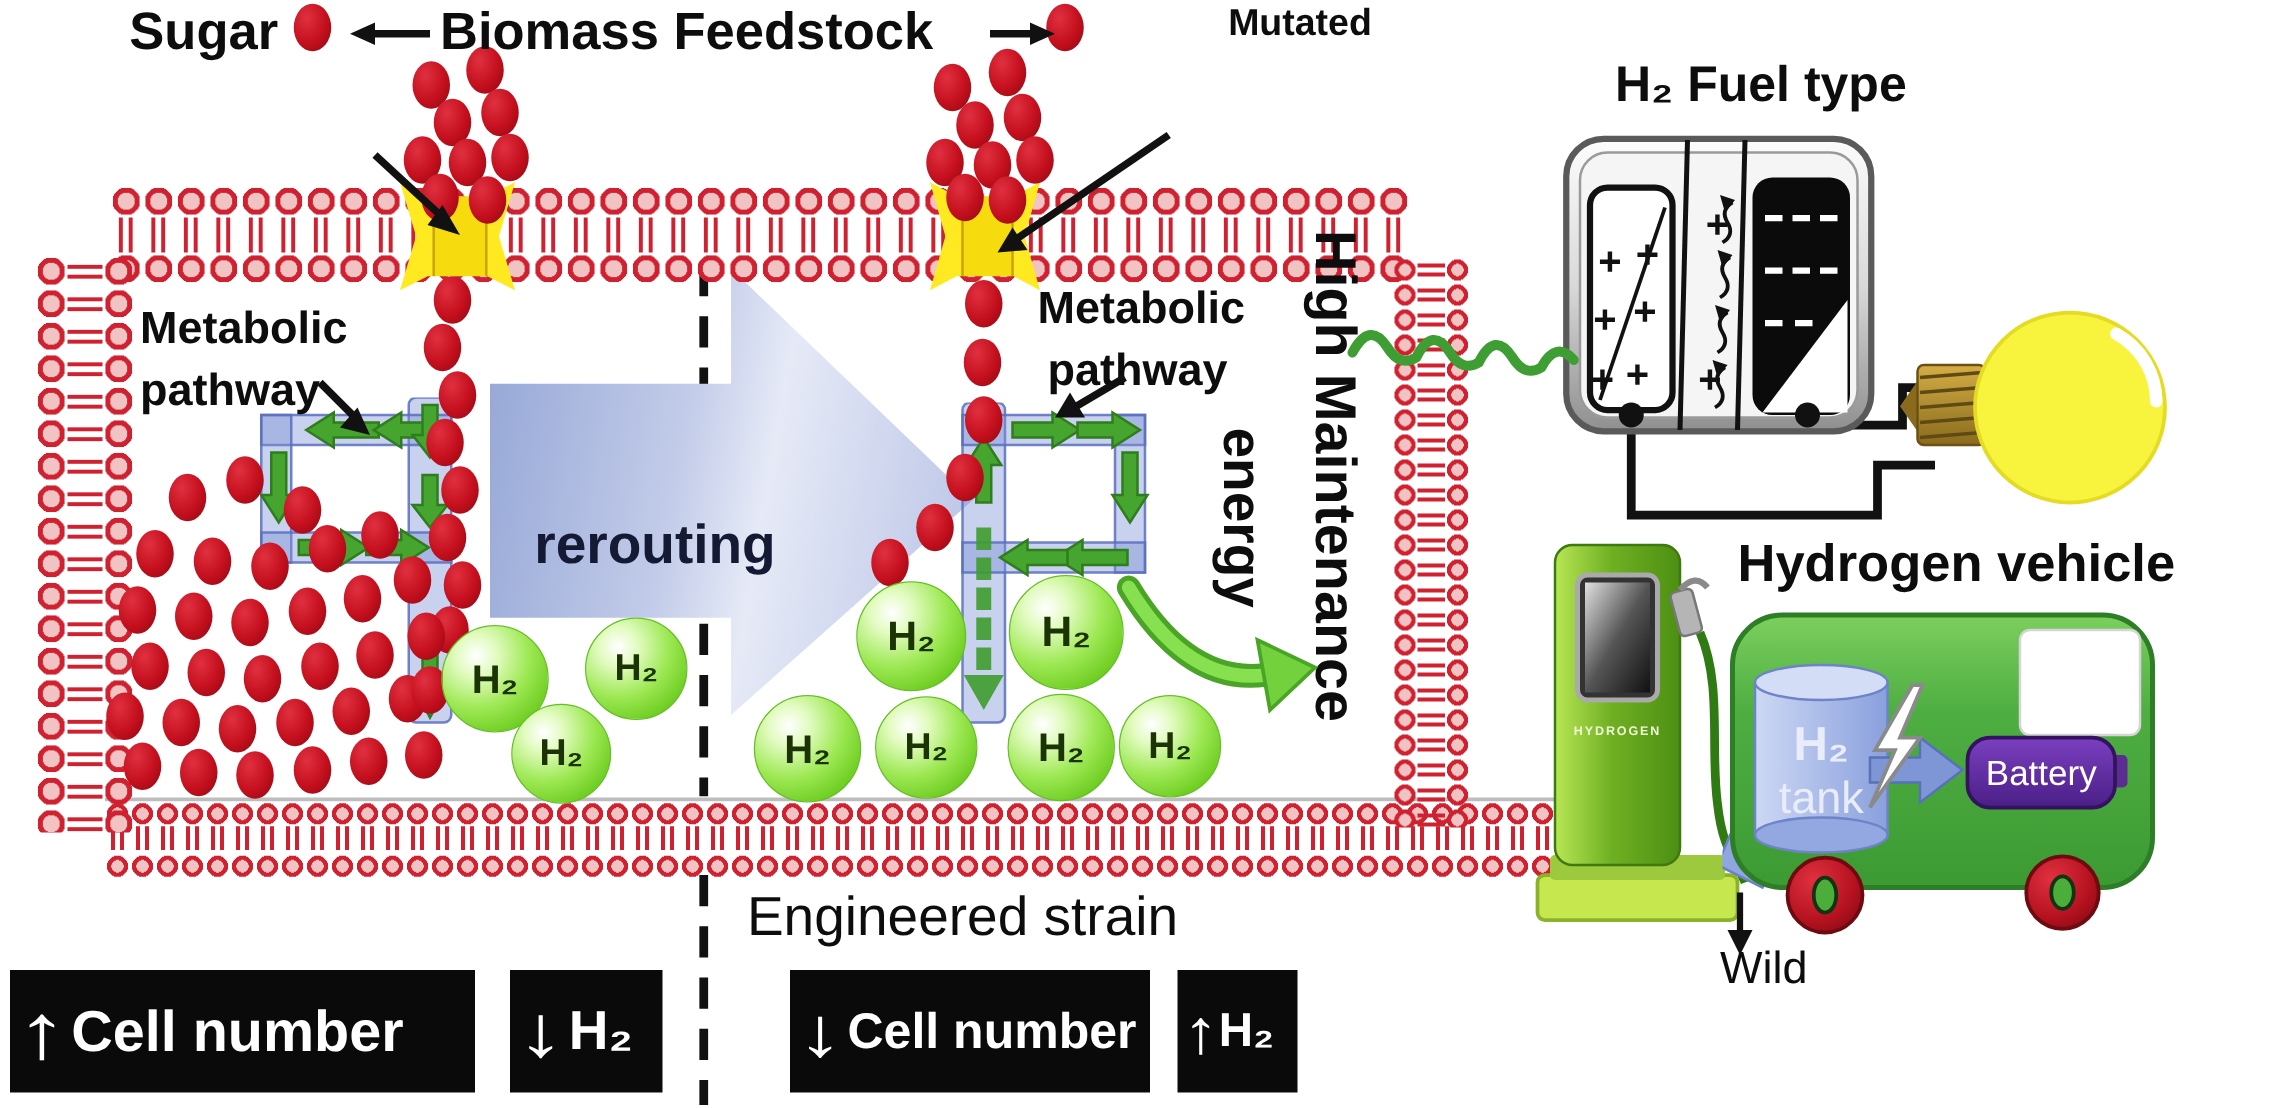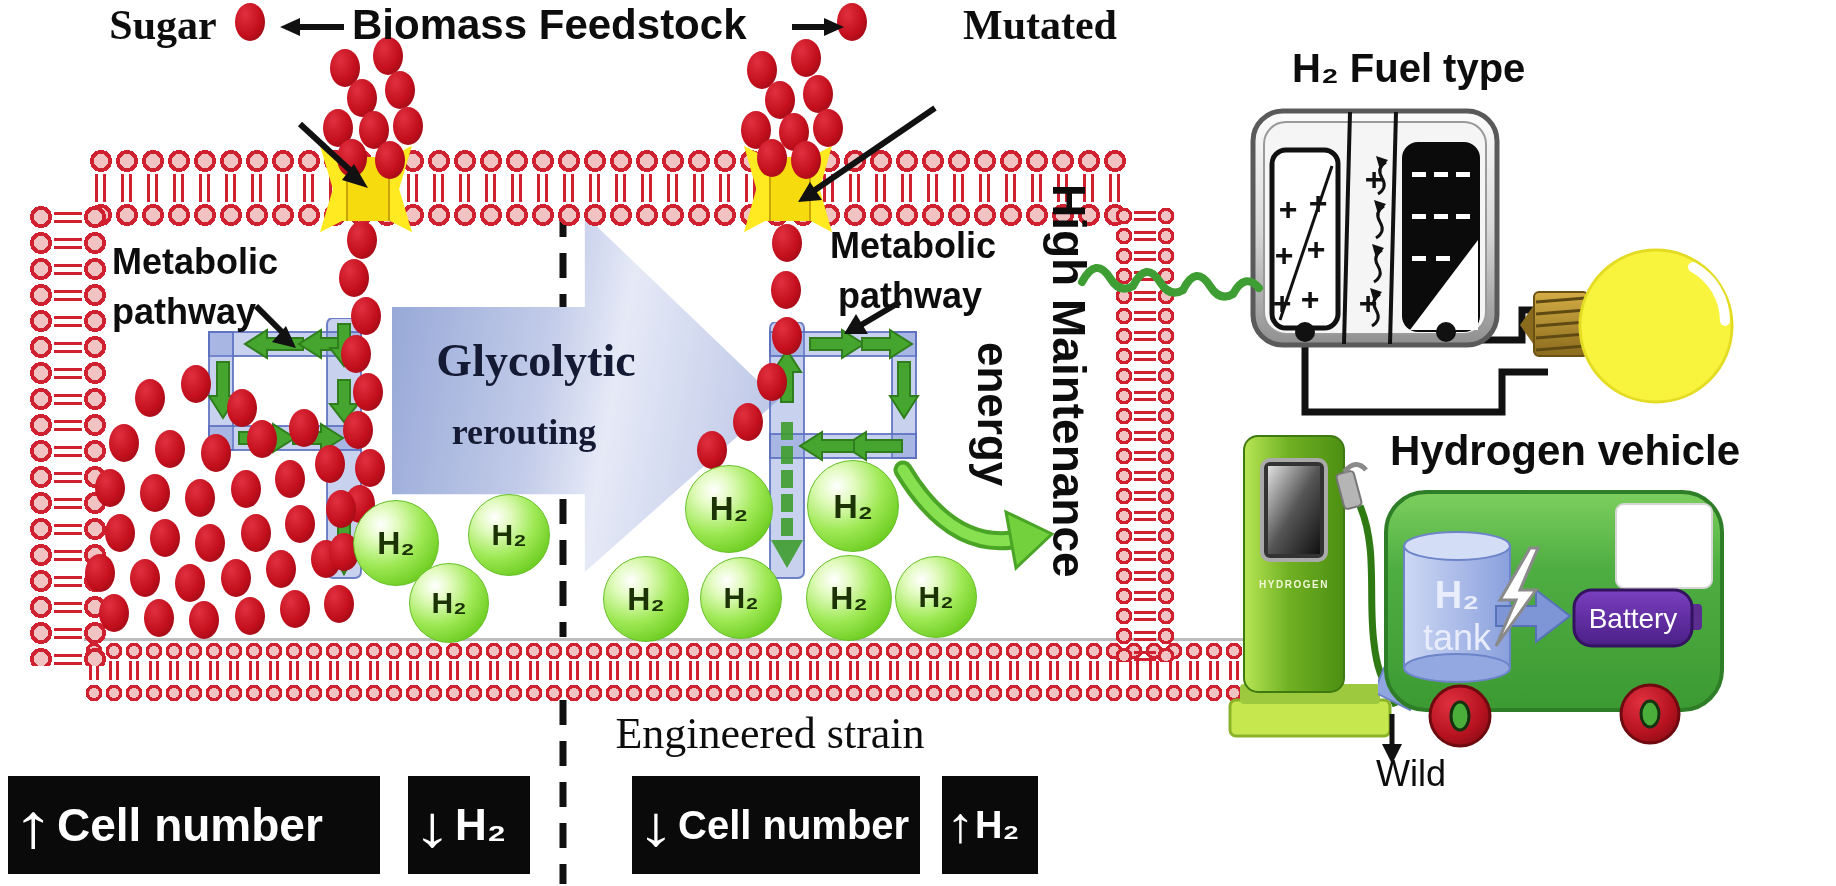--- a/index.html
+++ b/index.html
@@ -1,19 +1,19 @@
 <!DOCTYPE html>
 <html><head>
 <meta charset="utf-8">
 <style>
   html,body{margin:0;padding:0;background:#fff;}
   #stage{position:relative;width:1836px;height:886px;background:#ffffff;overflow:hidden;
          font-family:"Liberation Sans",sans-serif;color:#0d0d0d;}
   .lbl{position:absolute;font-weight:bold;color:#0d0d0d;line-height:1;white-space:nowrap;z-index:7;}
-  .lbl.center{text-align:center;font-family:Liberation Serif, serif;}
+  .lbl.center{text-align:center;}
   .plain{font-weight:normal;}
   .ov{position:absolute;left:0;top:0;width:1836px;height:886px;pointer-events:none;}
   #ov-back{z-index:1;} #ov-front{z-index:8;}
 
   
   .mem{position:absolute;z-index:5;}
   .mem-h{height:80px;background-image:
       radial-gradient(circle at 13px 13px,#f2c3c3 0 7px,#cf2130 7px 11px,rgba(0,0,0,0) 11px),
       radial-gradient(circle at 13px 13px,#f2c3c3 0 7px,#cf2130 7px 11px,rgba(0,0,0,0) 11px),
       repeating-linear-gradient(90deg,rgba(0,0,0,0) 0 7px,#cf2130 7px 10px,rgba(0,0,0,0) 10px 15px,#cf2130 15px 18px,rgba(0,0,0,0) 18px 26px);
@@ -78,22 +78,21 @@
     <polyline points="1305,336 1305,412 1502,412 1502,372 1548,372" fill="none" stroke="#111" stroke-width="7"></polyline>
     <polyline points="1446,336 1446,340 1522,340 1522,310 1548,310" fill="none" stroke="#111" stroke-width="7"></polyline>
   </svg>
 
   <div class="mem mem-h" style="left:88px;top:148px;width:1040px;"></div>
   <div class="mem mem-h sm" style="left:84px;top:638px;width:1162px;"></div>
   <div class="mem mem-v" style="left:28px;top:204px;height:462px;"></div>
   <div class="mem mem-v sm" style="left:1114px;top:206px;height:456px;"></div>
 
   <div id="bigarrow"></div>
-  <div class="lbl center glyco" style="left:404px;top:338px;width:264px;font-size:46px;">Glycolytic</div>
-  <div class="lbl center glyco" style="left:404px;top:414px;width:240px;font-size:36px;">rerouting</div>
+  <div class="lbl center glyco" style="left:404px;top:414px;width:240px;font-size:44px;">rerouting</div>
 
   <svg class="pathway" style="left:203px;top:318px;" width="172" height="268" viewBox="0 0 172 268">
     <g fill="rgba(125,145,215,0.42)" stroke="rgba(90,110,190,0.85)" stroke-width="2">
       <rect x="124" y="0" width="34" height="260" rx="6"></rect>
       <rect x="6" y="14" width="152" height="24"></rect>
       <rect x="6" y="14" width="24" height="118"></rect>
       <rect x="6" y="108" width="152" height="24"></rect>
     </g>
     <g fill="#45a52e" stroke="#2f7d1c" stroke-width="2">
       <polygon points="100,20 64,20 64,12 42,26 64,40 64,32 100,32"></polygon>
@@ -211,21 +210,21 @@
       <div class="h2s" style="left: 685px; top: 465px; width: 86px; height: 86px; font-size: 33px;">H₂</div>
       <div class="h2s" style="left: 807px; top: 460px; width: 90px; height: 90px; font-size: 34px;">H₂</div>
       <div class="h2s" style="left: 603px; top: 556px; width: 84px; height: 84px; font-size: 32px;">H₂</div>
       <div class="h2s" style="left: 700px; top: 557px; width: 80px; height: 80px; font-size: 30px;">H₂</div>
       <div class="h2s" style="left: 806px; top: 555px; width: 84px; height: 84px; font-size: 32px;">H₂</div>
       <div class="h2s" style="left: 895px; top: 556px; width: 80px; height: 80px; font-size: 30px;">H₂</div>
     </div>
 
   <div class="lbl center" style="left:58px;top:4px;width:210px;font-size:42px;">Sugar</div>
   <div class="lbl" style="left:352px;top:4px;font-size:42px;">Biomass Feedstock</div>
-  <div class="lbl center" style="left:925px;top:4px;width:230px;font-size:42px;">Mutated</div>
+  <div class="lbl center" style="left:925px;top:4px;width:230px;font-size:30px;">Mutated</div>
   <div class="lbl" style="left:1292px;top:48px;font-size:40px;">H₂ Fuel type</div>
 
   <div class="lbl" style="left:112px;top:244px;font-size:36px;">Metabolic</div>
   <div class="lbl" style="left:112px;top:294px;font-size:36px;">pathway</div>
   <div class="lbl" style="left:830px;top:228px;font-size:36px;">Metabolic</div>
   <div class="lbl" style="left:838px;top:278px;font-size:36px;">pathway</div>
 
   <div class="vtext" style="left:1042px;top:184px;height:480px;font-size:46px;">High Maintenance</div>
   <div class="vtext" style="left:968px;top:342px;height:210px;font-size:44px;">energy</div>
 

